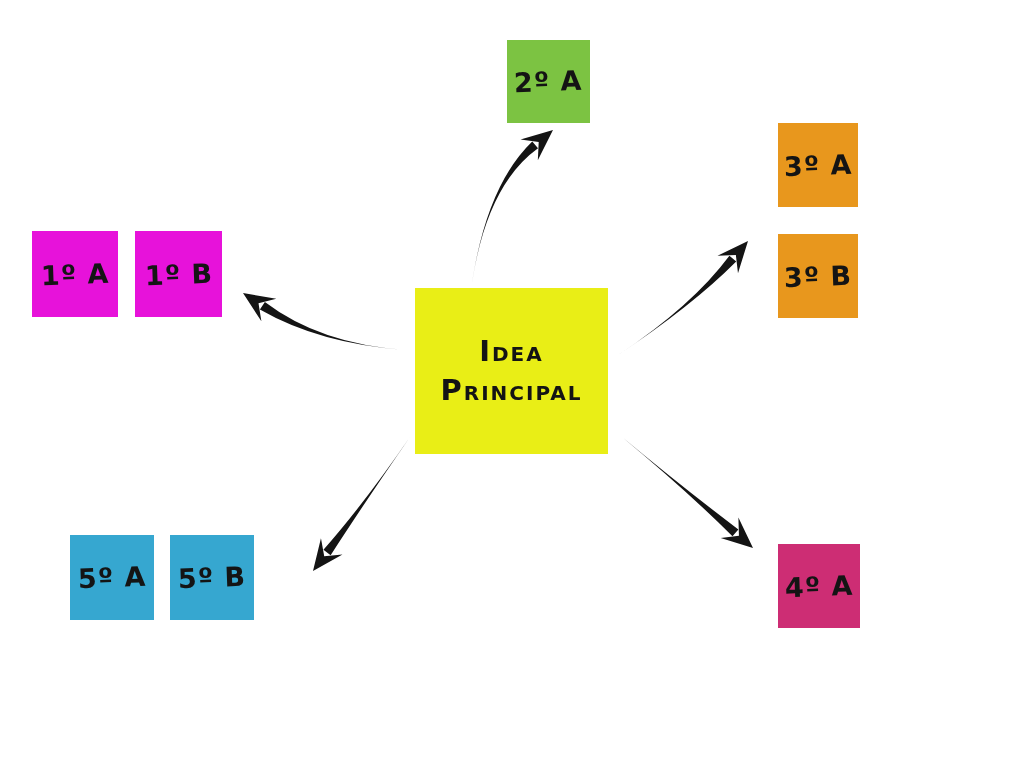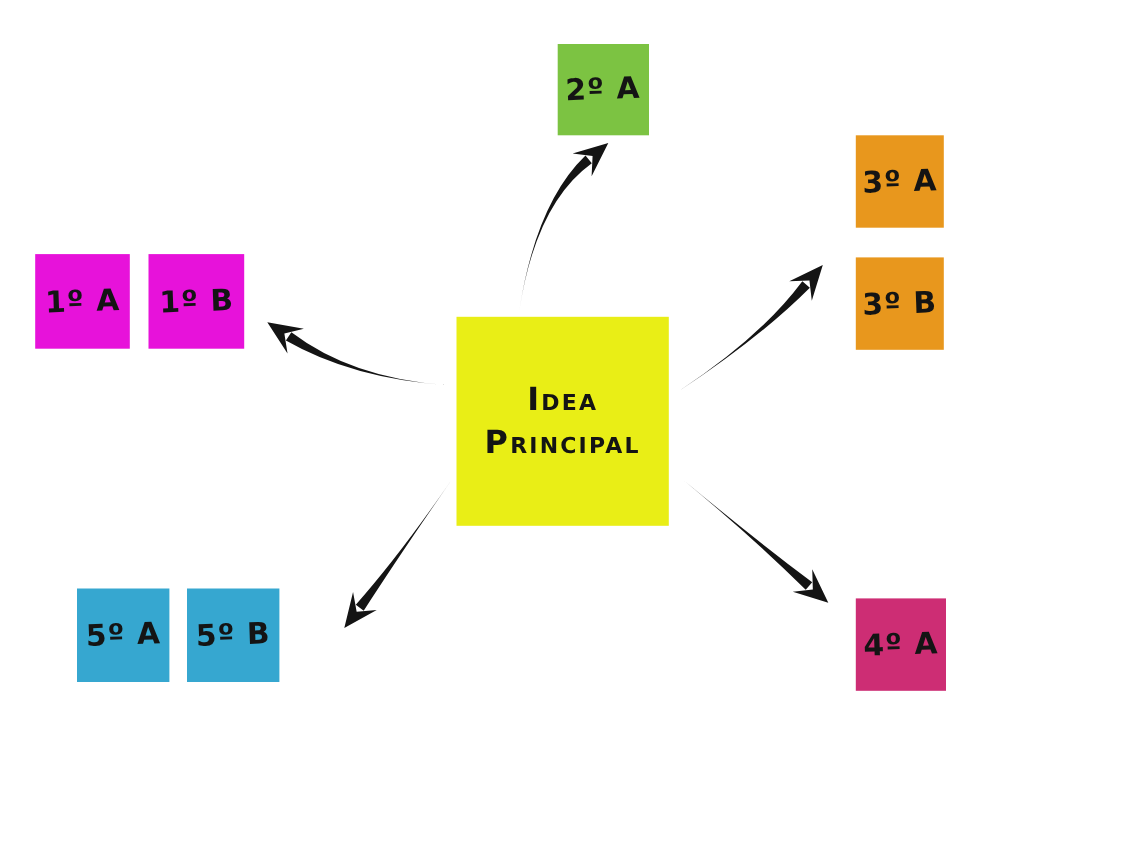--- a/index.html
+++ b/index.html
@@ -80,17 +80,17 @@
   <div class="note" style="left: 778px; top: 544px; width: 82px; height: 84px; background: rgb(205, 45, 116);">
     <span class="lbl">4º A</span>
   </div>
   <div class="note" style="left: 70px; top: 535px; width: 84px; height: 85px; background: rgb(54, 167, 208);">
     <span class="lbl">5º A</span>
   </div>
   <div class="note" style="left: 170px; top: 535px; width: 84px; height: 85px; background: rgb(54, 167, 208);">
     <span class="lbl">5º B</span>
   </div>
 
-  <div id="center-note" style="left: 415px; top: 288px; width: 193px; height: 190px; background: rgb(233, 238, 22);">
+  <div id="center-note" style="left: 415px; top: 288px; width: 193px; height: 166px; background: rgb(233, 238, 22);">
     <span class="lbl">Idea Principal</span>
   </div>
 
 </div>
 
 </body></html>

